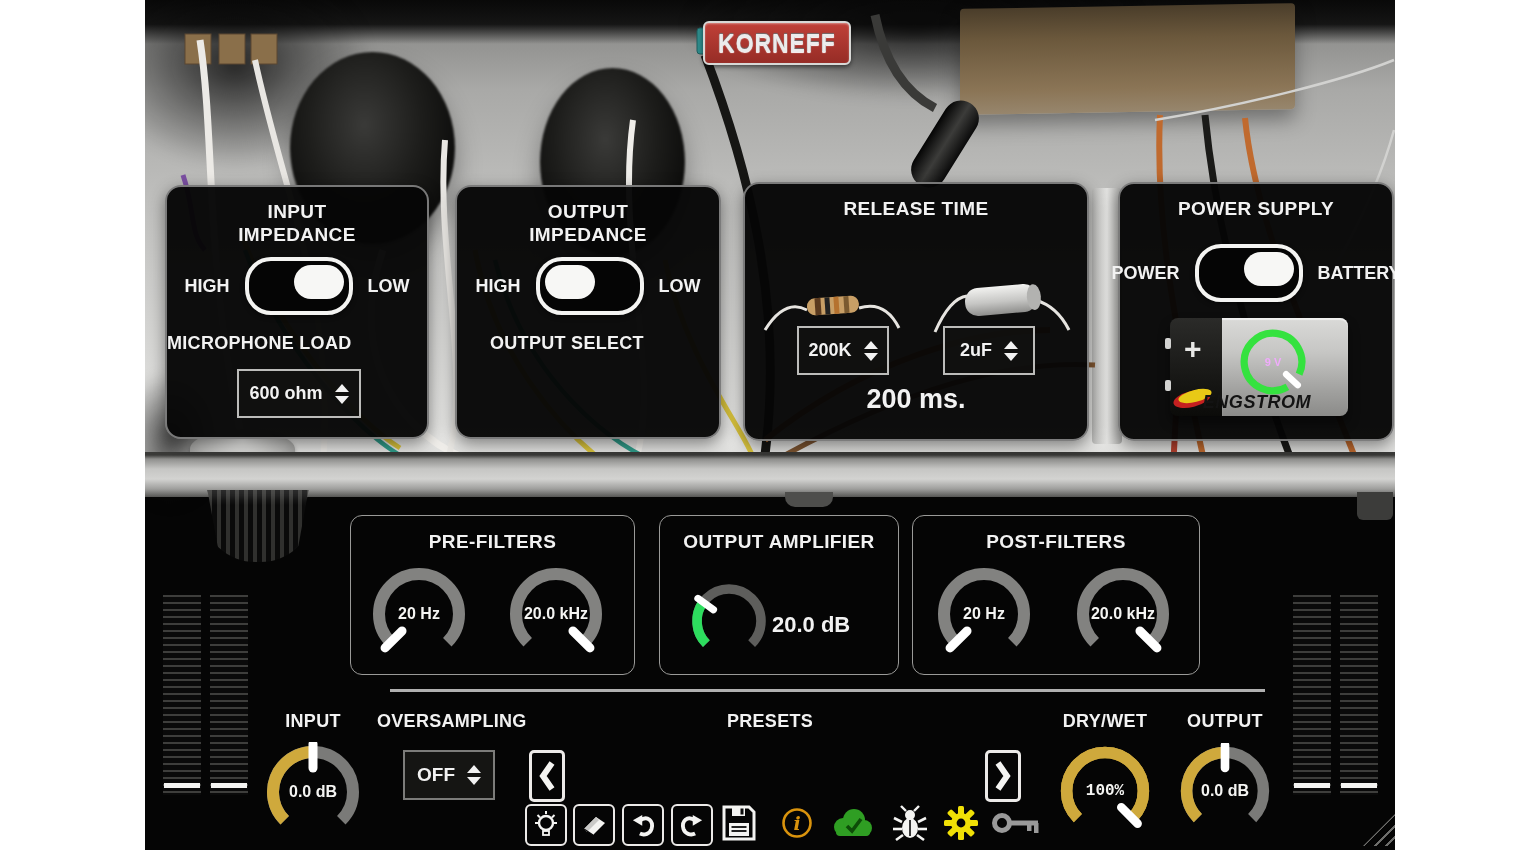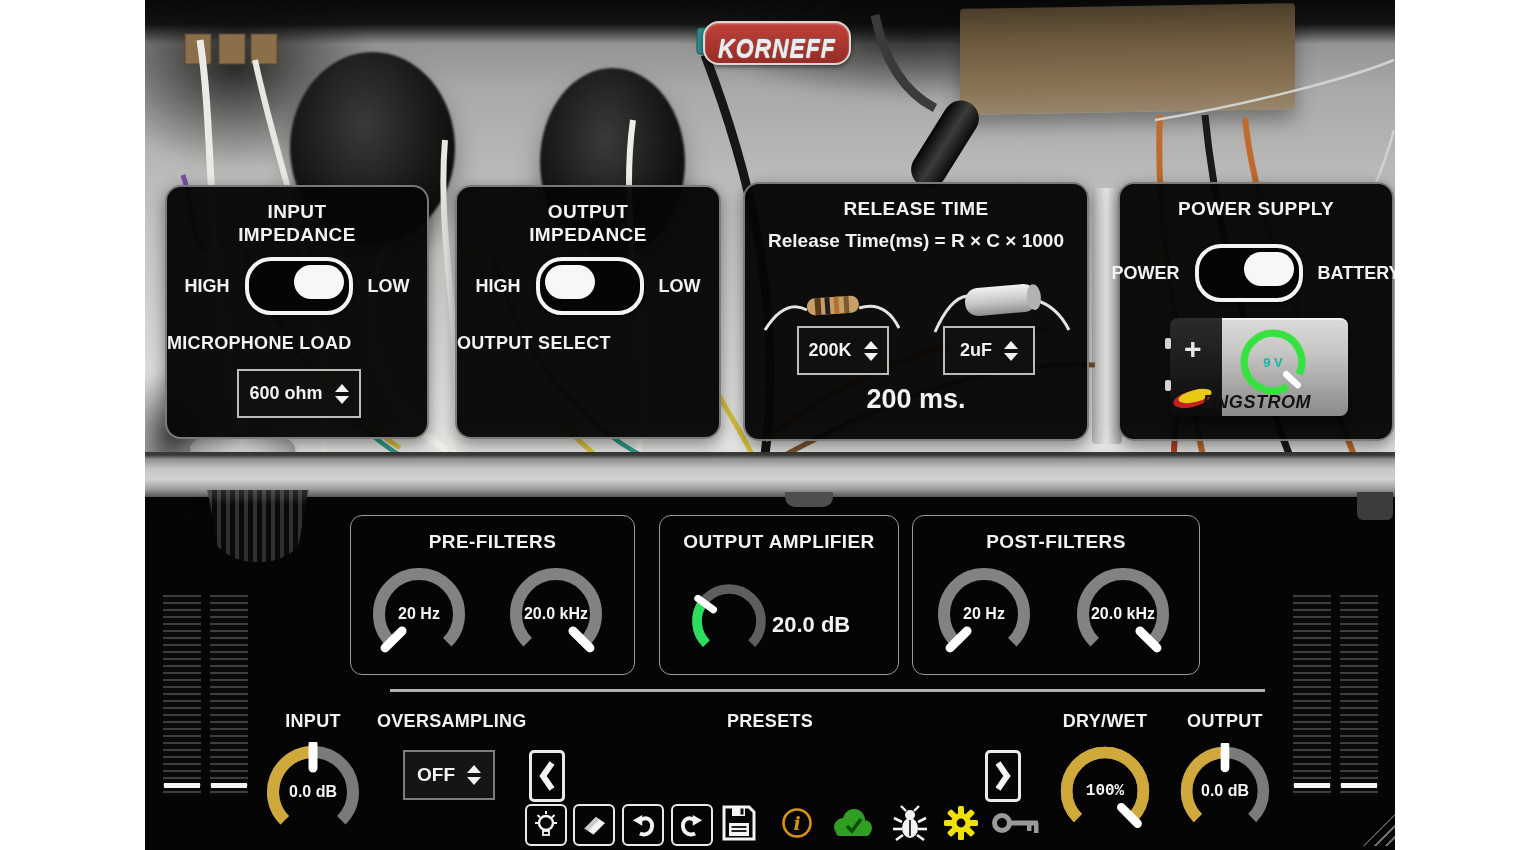--- a/index.html
+++ b/index.html
@@ -34,23 +34,23 @@
 
   
   .bigknob{position:absolute;left:58px;top:490px;width:110px;height:72px;
     background:repeating-linear-gradient(90deg,#0a0a0a 0 5px,#30302e 5px 9px);
     clip-path:polygon(4% 0,96% 0,84% 100%,16% 100%);border-radius:0 0 48% 48%/0 0 70% 70%;
     box-shadow:inset 0 8px 10px rgba(255,255,255,.14);}
   .bump{position:absolute;left:640px;top:492px;width:48px;height:15px;background:#4e4e4c;border-radius:0 0 10px 10px;}
   .rsq{position:absolute;left:1212px;top:492px;width:36px;height:28px;background:#3c3c3a;border-radius:0 0 6px 6px;}
 
   
-  .logo{position:absolute;left:558px;top:21px;width:144px;height:40px;border:2px solid #d8d8d6;border-radius:16px;
-    background:linear-gradient(180deg,#c04038,#962c26);display:flex;align-items:flex-end;justify-content:center;
-    box-shadow:0 2px 4px rgba(0,0,0,.5), inset 0 1px 2px rgba(255,255,255,.4);font-style:italic;}
+  .logo{position:absolute;left:558px;top:21px;width:144px;height:40px;border:2px solid #d8d8d6;border-radius:6px;
+    background:linear-gradient(180deg,#c04038,#962c26);display:flex;align-items:center;justify-content:center;
+    box-shadow:0 2px 4px rgba(0,0,0,.5), inset 0 1px 2px rgba(255,255,255,.4);}
   .logo span{font-weight:bold;font-size:25px;letter-spacing:1px;color:#ececec;transform:scaleX(.92);
     text-shadow:0 -1px 1px #6f6f6f,0 1px 1px #ffffff;}
 
   
   .panel{position:absolute;background:rgba(6,6,6,.97);border:2px solid rgba(215,215,215,.55);border-radius:16px;
     box-shadow:0 5px 16px rgba(0,0,0,.45);color:#f2f2f2;}
   .panel-title{margin-top:13px;text-align:center;font-size:19px;font-weight:bold;letter-spacing:.4px;line-height:1.22;}
   .sublabel{position:absolute;left:0;right:0;text-align:left;font-size:18px;font-weight:bold;letter-spacing:.3px;}
 
   
@@ -73,21 +73,21 @@
   
   #panel-input{left:20px;top:185px;width:260px;height:250px;}
   #panel-output{left:310px;top:185px;width:262px;height:250px;}
   #panel-release{left:598px;top:182px;width:342px;height:255px;}
   #panel-power{left:973px;top:182px;width:272px;height:255px;}
 
   #panel-input .toggle-row{top:70px;}
   #panel-input .sublabel{top:146px;}
   #panel-input .dropdown{left:70px;top:182px;width:120px;height:45px;}
   #panel-output .toggle-row.r1{top:70px;}
-  #panel-output .sublabel{top:146px;}
+  #panel-output .sublabel{top:146px;margin-left:33px;}
   #panel-output .toggle-row.r2{top:182px;}
 
   #panel-release .formula{position:absolute;top:46px;left:0;right:0;text-align:center;font-size:19px;font-weight:bold;}
   #panel-release .parts{position:absolute;left:0;top:88px;width:342px;height:80px;}
   #panel-release .dd-r{left:52px;top:142px;width:88px;height:45px;}
   #panel-release .dd-c{left:198px;top:142px;width:88px;height:45px;}
   #panel-release .result{position:absolute;top:200px;left:0;right:0;text-align:center;font-size:27px;font-weight:bold;}
 
   #panel-power .toggle-row{top:60px;}
   .battery{position:absolute;left:50px;top:134px;width:178px;height:98px;border-radius:8px;
@@ -115,21 +115,21 @@
   .knob{position:absolute;}
   .knob svg{position:absolute;left:0;top:0;width:100%;height:100%;}
   .knob .knob-label{position:absolute;left:0;right:0;top:50%;transform:translateY(-50%);
     text-align:center;font-weight:bold;color:#f4f4f2;}
   #fp-pre .knob,.post-k{width:100px;height:100px;top:48px;}
   .knob .knob-label{font-size:16px;}
   #k-pre-hp{left:18px;} #k-pre-lp{left:155px;}
   #k-post-hp{left:21px;} #k-post-lp{left:160px;}
   #k-amp{left:29px;top:65px;width:80px;height:80px;}
   .amp-val{position:absolute;left:112px;top:96px;font-size:22px;font-weight:bold;}
-  .bat-knob .knob-label{font-size:13px;color:#14b8a6;}
+  .bat-knob .knob-label{font-size:11px;color:#f0abfc;}
 
   
   .meter{position:absolute;top:595px;width:38px;height:200px;
     background:repeating-linear-gradient(180deg,#3e3e3c 0 2px,#0a0a0a 2px 7px);}
   .meter::after{content:'';position:absolute;left:1px;right:1px;top:188px;height:5px;background:#f4f4f2;}
   #m1{left:18px;} #m2{left:65px;} #m3{left:1148px;} #m4{left:1195px;}
 
   
   .divider{position:absolute;left:245px;top:689px;width:875px;height:3px;background:#b0b0b0;}
   .blabel{position:absolute;top:711px;font-size:18px;font-weight:bold;color:#f2f2f2;text-align:center;letter-spacing:.3px;}
@@ -247,21 +247,20 @@
       <div class="switch pos-left">
           <span class="sknob"></span>
         </div>
       <span>LOW</span>
     </div>
     <div class="sublabel">OUTPUT SELECT</div>
   </div>
 
   <div class="panel" id="panel-release">
     <div class="panel-title">RELEASE TIME</div>
-    <div class="formula">Release Time(ms) = R × C × 1000</div>
     <svg class="parts" viewBox="0 0 342 80">
       <defs>
         <linearGradient id="capGrad" x1="0" y1="0" x2="0" y2="1">
           <stop offset="0" stop-color="#f2f2f0"></stop>
             <stop offset=".55" stop-color="#c6c6c4"></stop>
             <stop offset="1" stop-color="#8e8e8c"></stop>
         </linearGradient>
       </defs>
       <path d="M20,58 Q40,26 62,38" stroke="#e6e4e0" stroke-width="3" fill="none"></path>
       <path d="M114,36 Q140,28 154,56" stroke="#e6e4e0" stroke-width="3" fill="none"></path>

